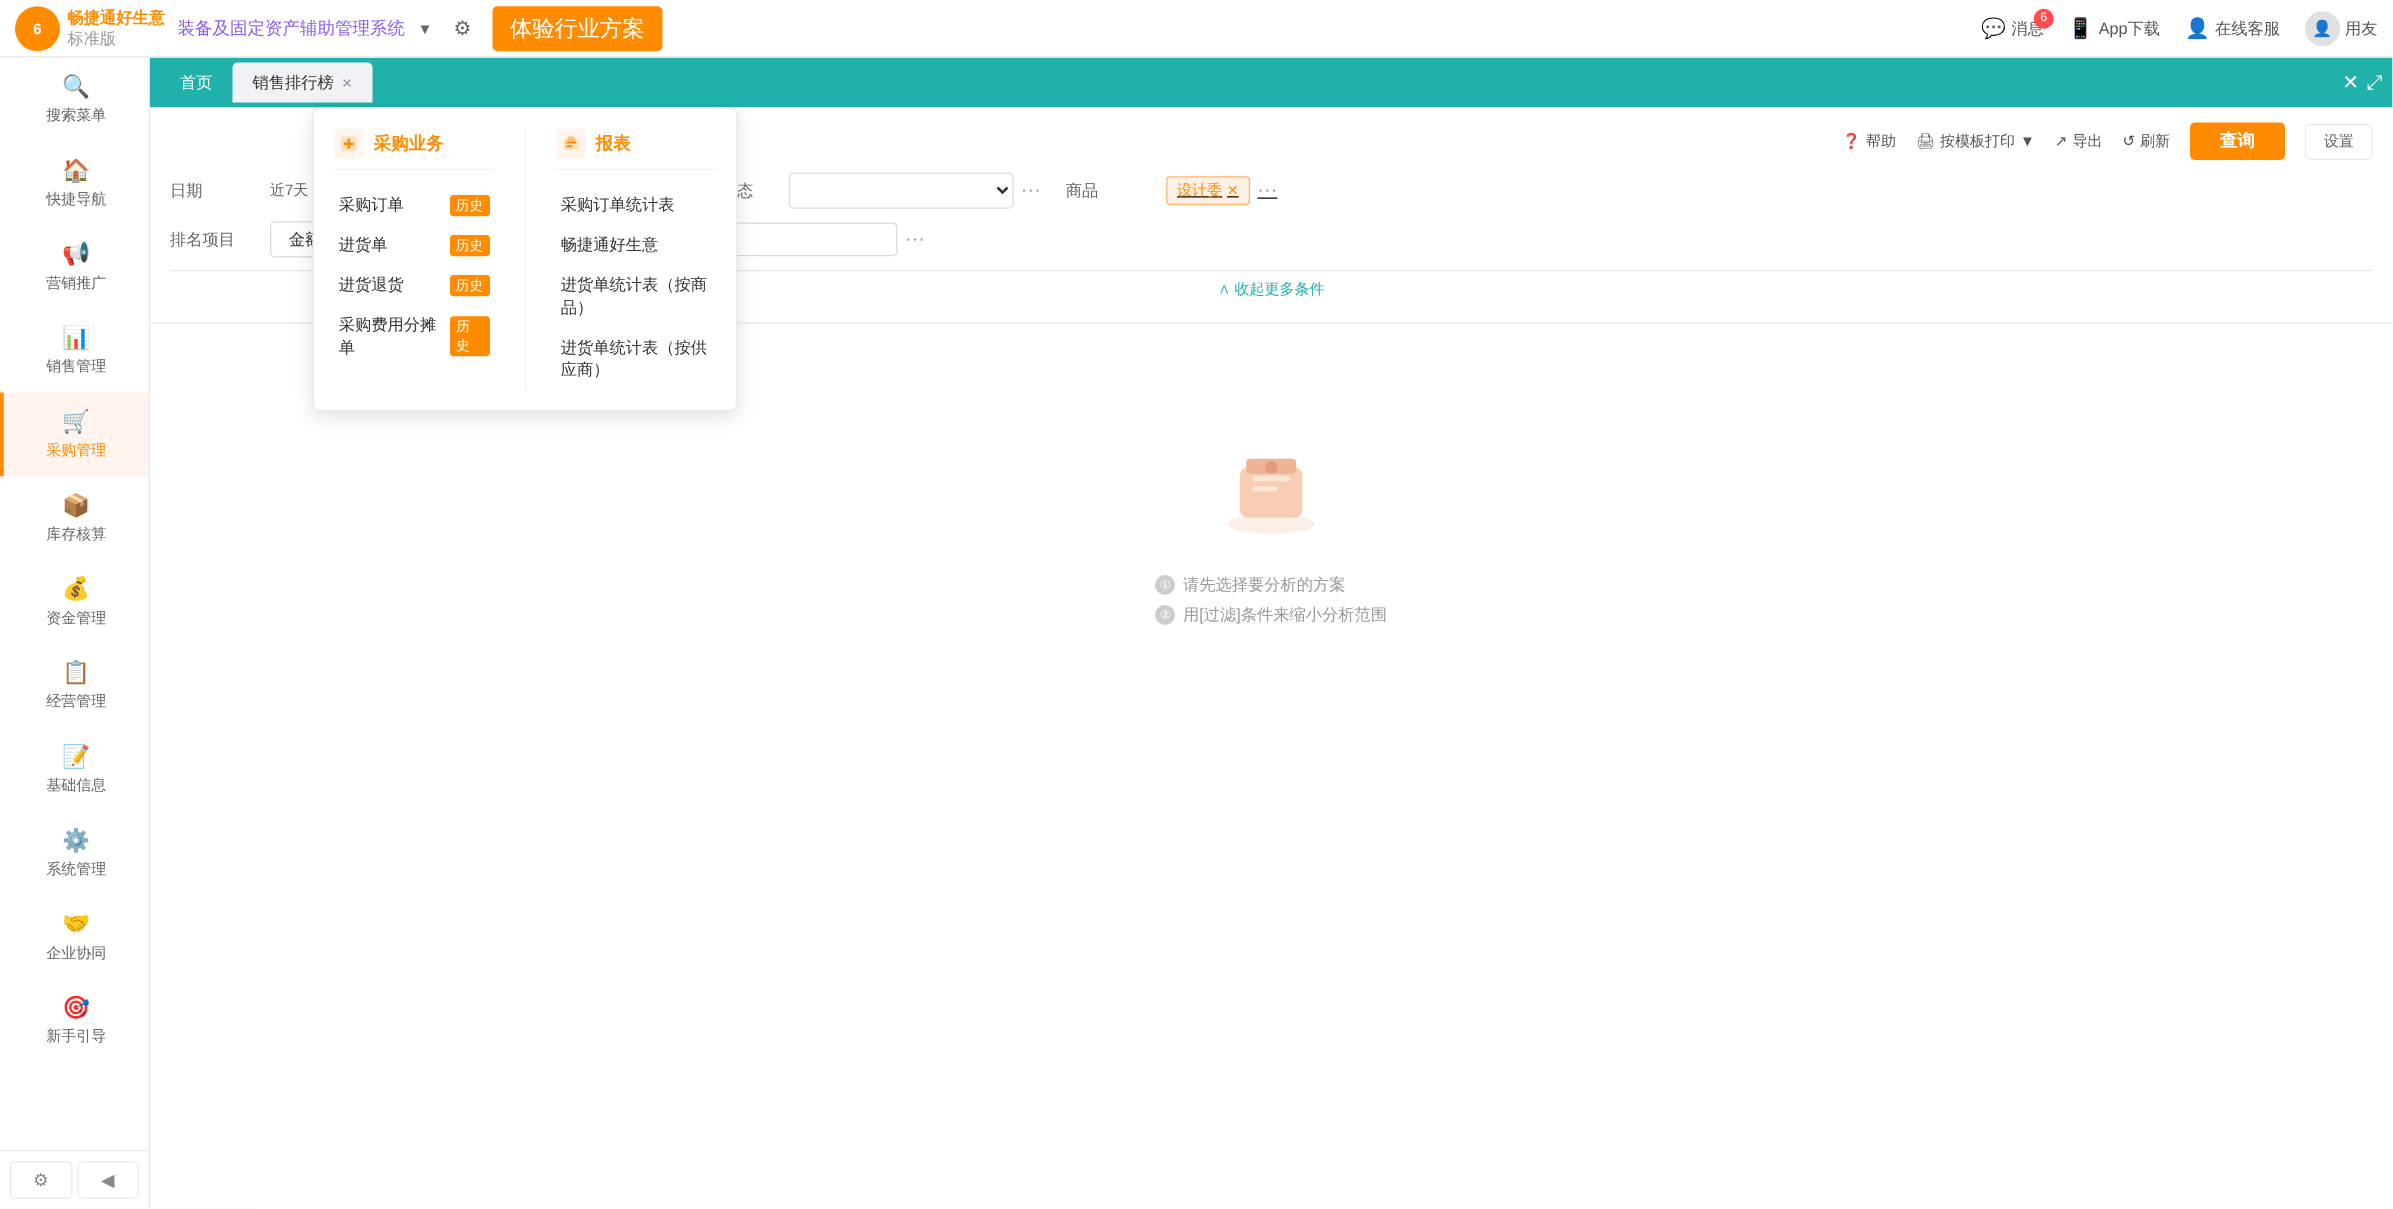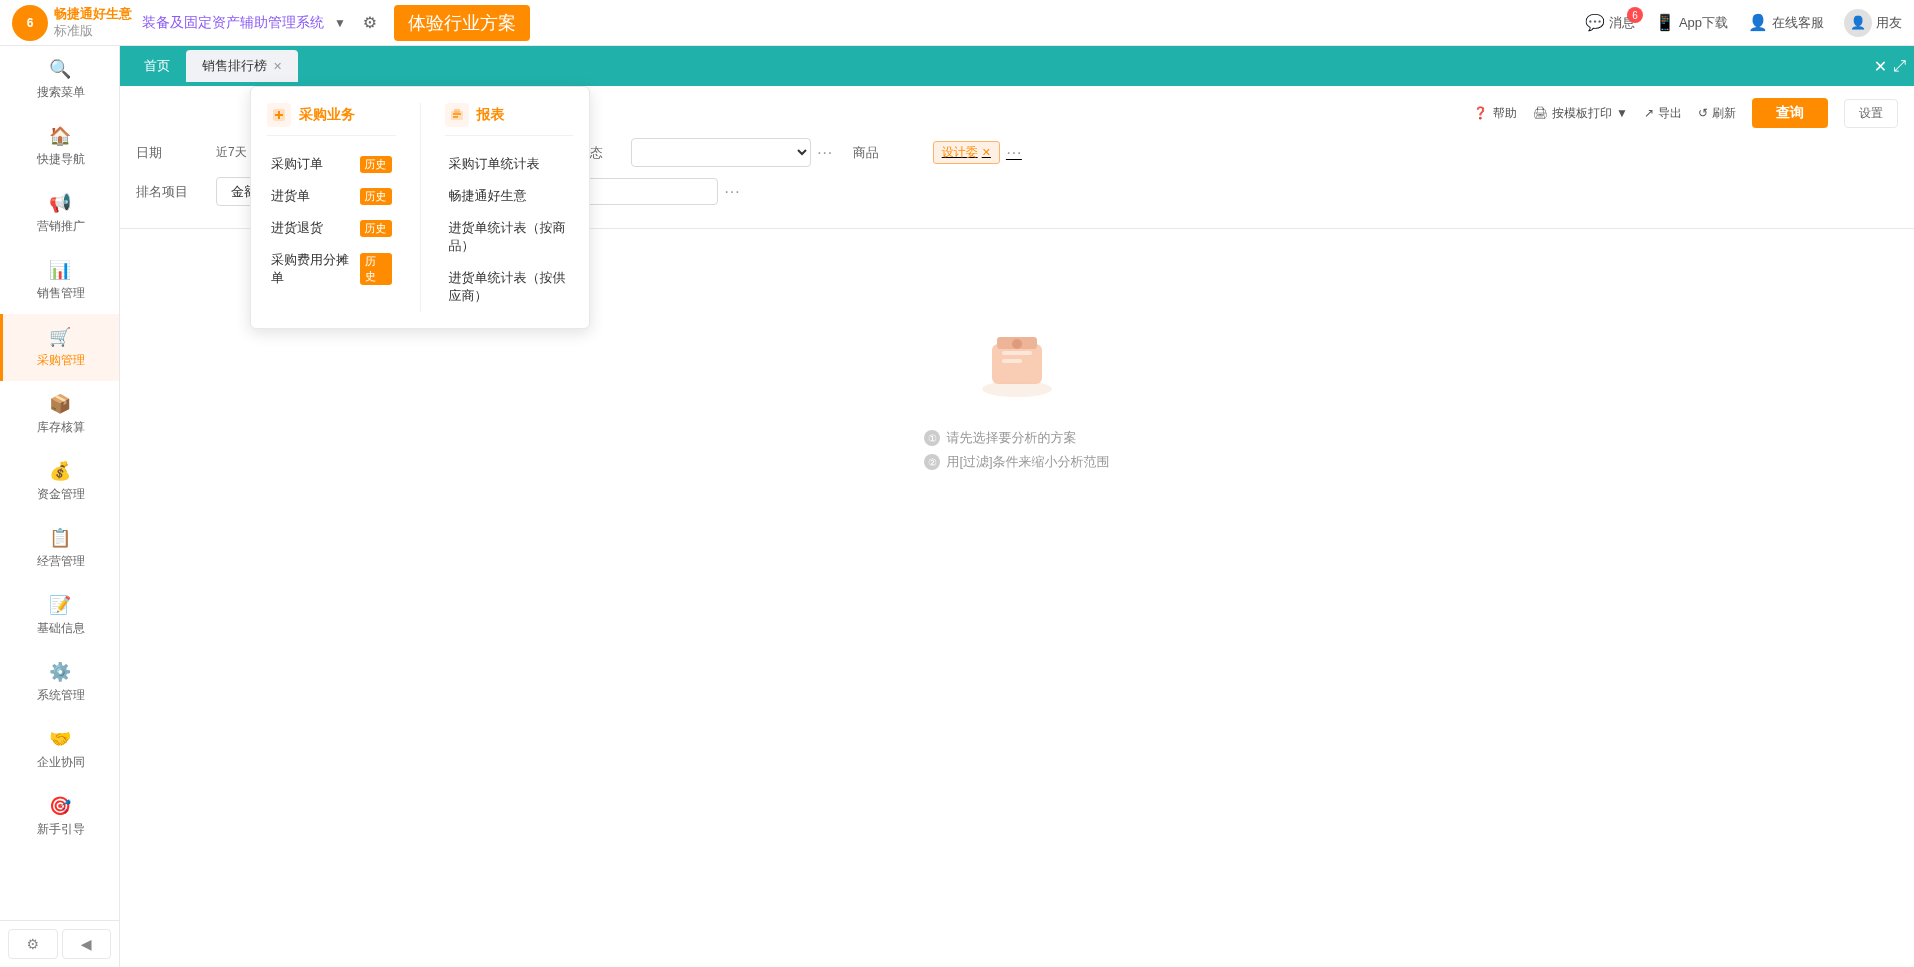--- a/index.html
+++ b/index.html
@@ -625,20 +625,24 @@
           </div>
 
           <span class="filter-label">业务员</span>
           <div style="display:flex;align-items:center;gap:6px;">
             <input class="filter-input" type="text" style="width: 180px;">
             <button class="dots-btn">···</button>
           </div>
         </div>
 
 
+        <div class="collapse-bar">
+          <span>∧</span>
+          <span>收起更多条件</span>
+        </div>
       </div>
 
       <div class="empty-state">
         <div class="empty-icon">
           <svg width="100" height="100" viewBox="0 0 100 100">
             <ellipse cx="50" cy="80" rx="35" ry="8" fill="#f5d5c0" opacity="0.5"></ellipse>
             <rect x="25" y="35" width="50" height="40" rx="6" fill="#f5a87a" opacity="0.8"></rect>
             <rect x="30" y="28" width="40" height="12" rx="3" fill="#e8956d"></rect>
             <circle cx="50" cy="35" r="5" fill="#d4724a"></circle>
             <rect x="35" y="42" width="30" height="4" rx="2" fill="#fff" opacity="0.5"></rect>

